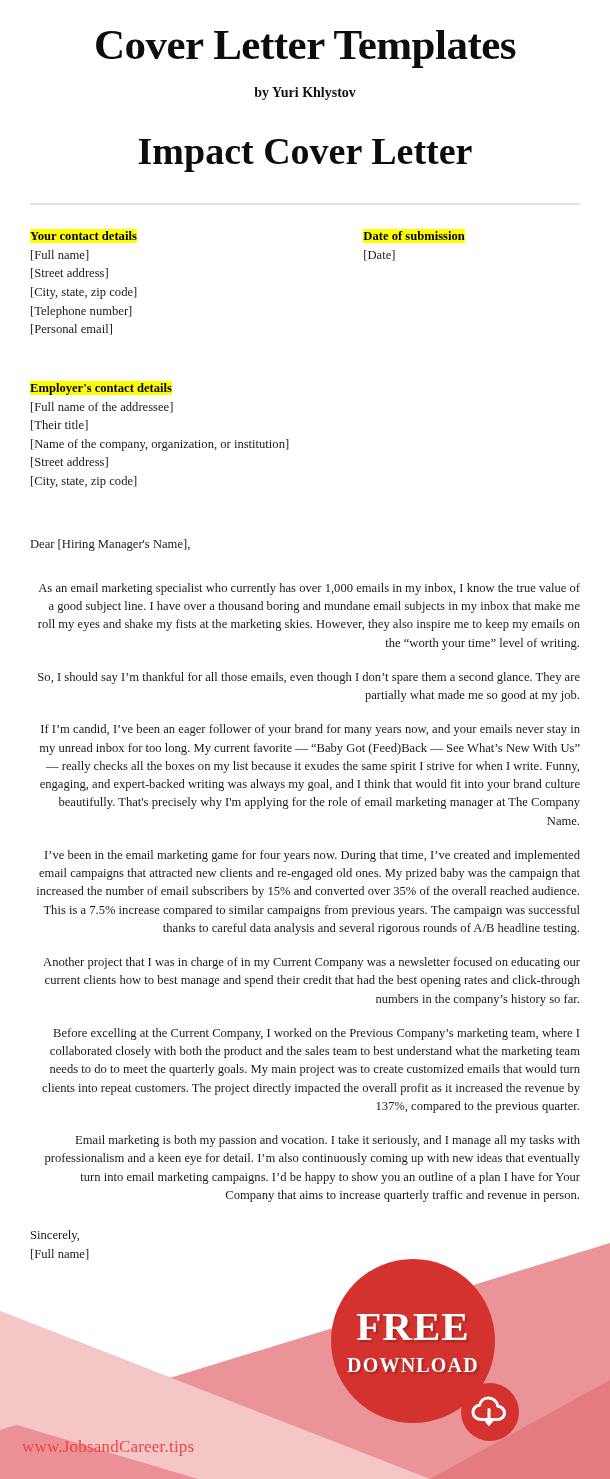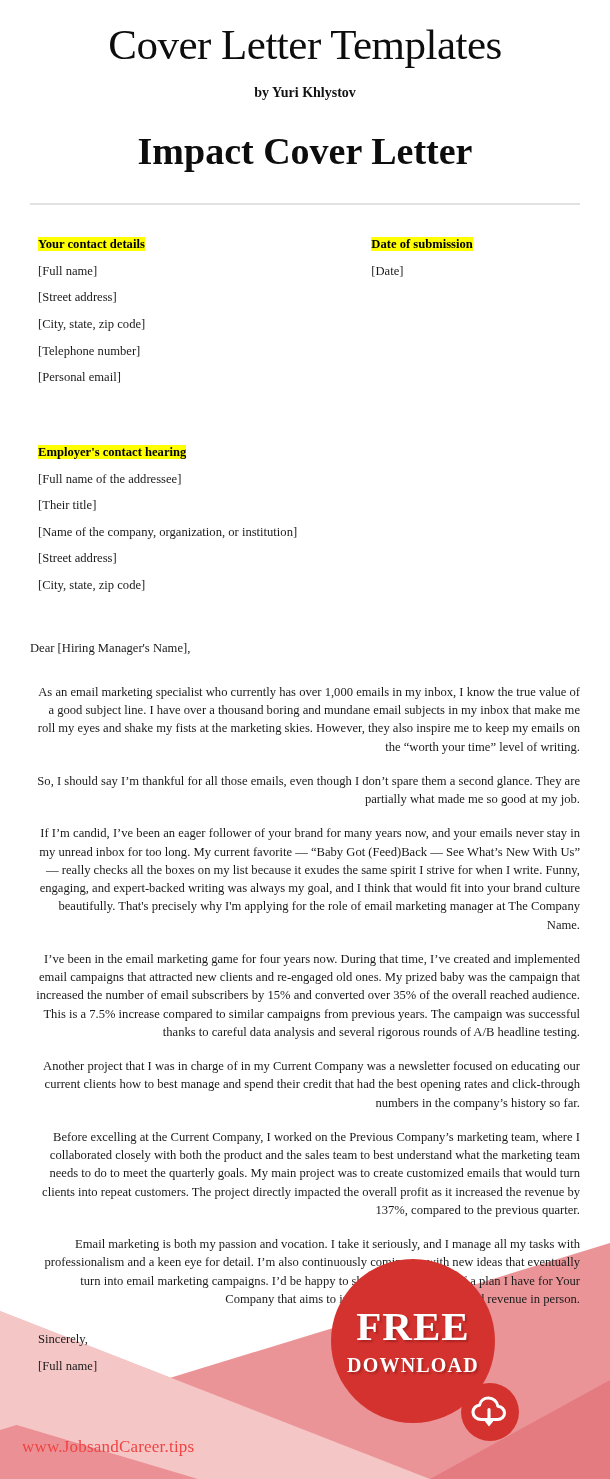--- a/index.html
+++ b/index.html
@@ -17,21 +17,21 @@
     width: 610px;
     height: 1479px;
     margin: 0 auto;
     background: #ffffff;
     overflow: hidden;
   }
 
   
   .hdr-main {
     text-align: center;
-    font-weight: normal;
+    font-weight: bold;
     font-size: 43px;
     line-height: 1.05;
     letter-spacing: -0.5px;
     padding-top: 22px;
     color: #0d0d0d;
   }
   .hdr-author {
     text-align: center;
     font-weight: bold;
     font-size: 14px;
@@ -58,21 +58,21 @@
     font-size: 12.6px;
     line-height: 1.45;
   }
   .hl {
     background: #ffff00;
     font-weight: bold;
     display: inline;
     color: #000;
   }
   .blockline {
-    margin: 8px;
+    margin: 0;
     padding: 0;
     line-height: 1.48;
   }
   .contacts-row {
     display: flex;
     justify-content: space-between;
     align-items: flex-start;
     margin-top: 22px;
   }
   .col-left { width: 56%; }
@@ -185,21 +185,21 @@
           <span class="hl">Date of submission</span>
         </div>
         <div class="blockline">[Date]</div>
       </div>
     </div>
 
     <div class="block-gap"></div>
 
     <div>
       <div class="blockline">
-        <span class="hl">Employer's contact hearing</span>
+        <span class="hl">Employer's contact details</span>
       </div>
       <div class="blockline">[Full name of the addressee]</div>
       <div class="blockline">[Their title]</div>
       <div class="blockline">[Name of the company, organization, or institution]</div>
       <div class="blockline">[Street address]</div>
       <div class="blockline">[City, state, zip code]</div>
     </div>
 
     <div class="salutation">Dear [Hiring Manager's Name],</div>
 

